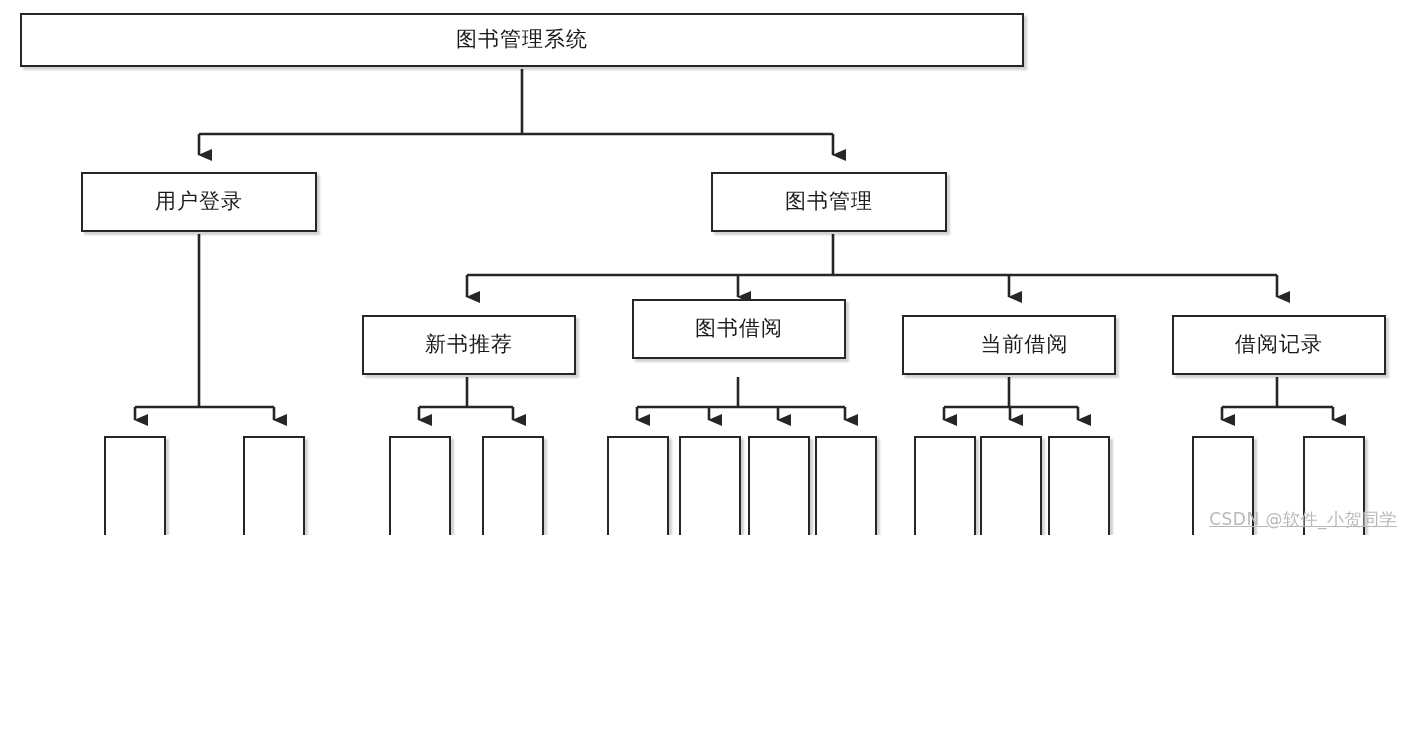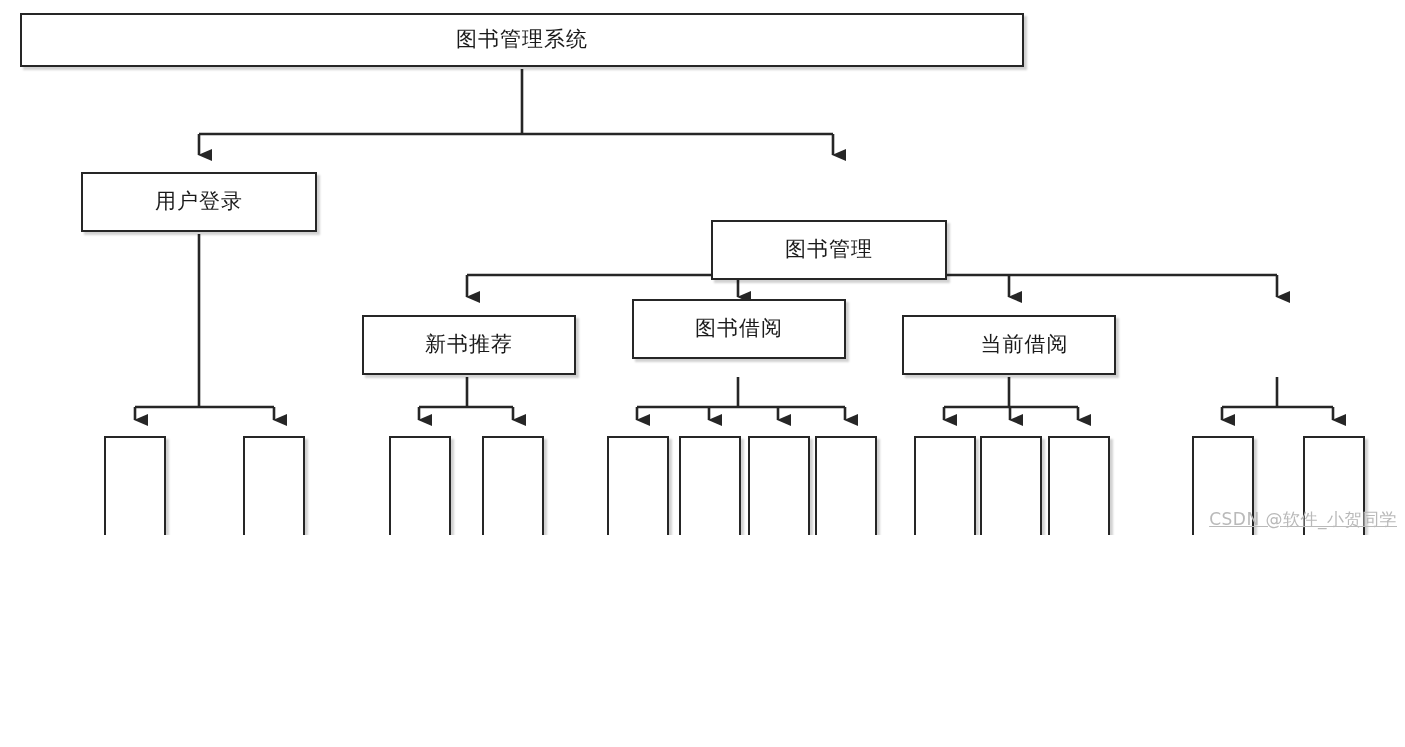--- a/index.html
+++ b/index.html
@@ -122,36 +122,39 @@
   </svg>
 
   <div class="node horiz" style="left:20px; top:13px; width:1004px; height:54px;">
     <span>图书管理系统</span>
   </div>
 
   <div class="node horiz" style="left:81px; top:172px; width:236px; height:60px;">
     <span>用户登录</span>
   </div>
 
-  <div class="node horiz" style="left:711px; top:172px; width:236px; height:60px;margin-top:48px;">
+  <div class="node horiz" style="left:711px; top:172px; width:236px; height:60px;">
     <span>图书管理</span>
   </div>
 
   <div class="node horiz" style="left:362px; top:315px; width:214px; height:60px;">
     <span>新书推荐</span>
   </div>
 
   <div class="node horiz" style="left:632px; top:299px; width:214px; height:60px;">
     <span>图书借阅</span>
   </div>
 
   <div class="node horiz" style="left:902px; top:315px; width:214px; height:60px;padding-left:31px;">
     <span>当前借阅</span>
   </div>
 
+  <div class="node horiz" style="left:1172px; top:315px; width:214px; height:60px;">
+    <span>借阅记录</span>
+  </div>
 
   <div class="node vert" style="left:104px; top:436px; width:62px; height:297px;">
     <span class="vtext">用户登录</span>
   </div>
 
   <div class="node vert" style="left:243px; top:436px; width:62px; height:297px;">
     <span class="vtext">注销登录</span>
   </div>
 
   <div class="node vert" style="left:389px; top:436px; width:62px; height:297px;">

